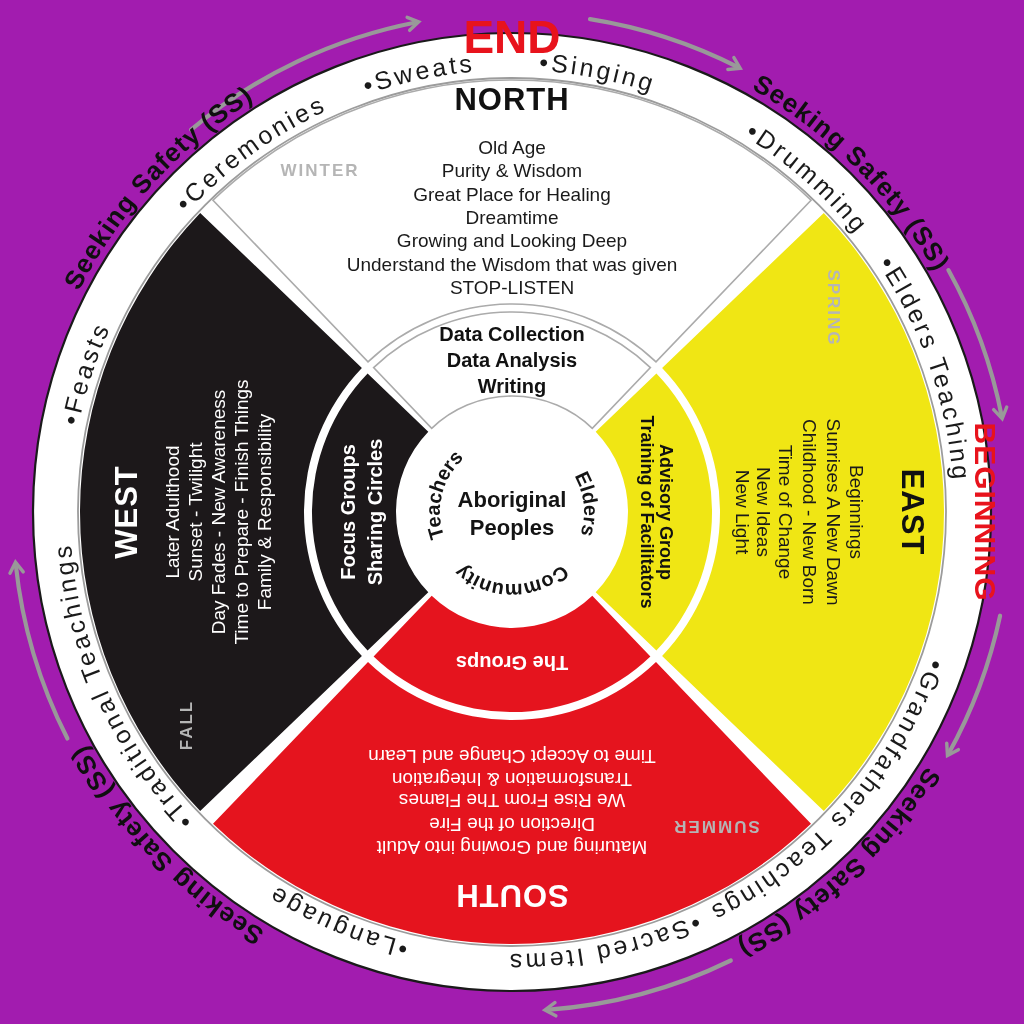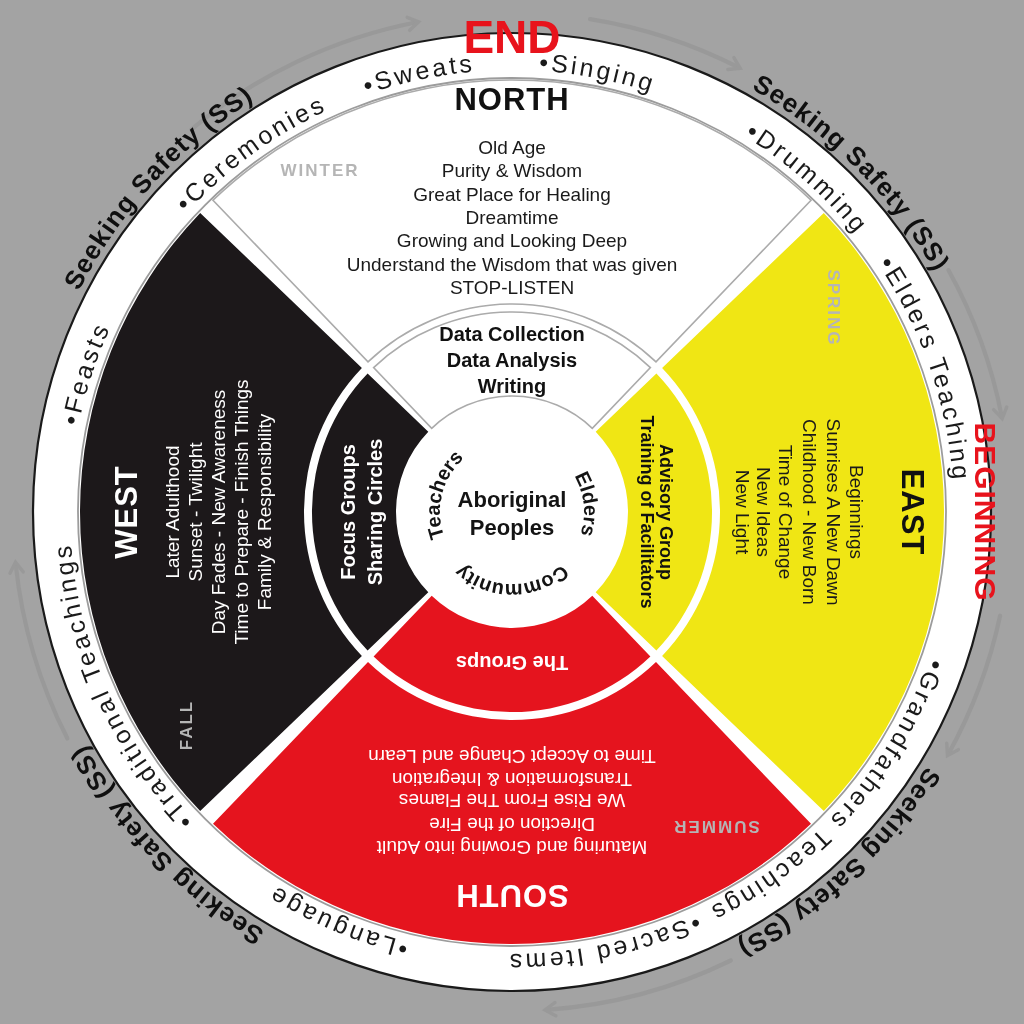--- a/index.html
+++ b/index.html
@@ -1,16 +1,16 @@
 <!DOCTYPE html>
 <html><head>
 <meta charset="utf-8">
 <style>
   html,body{margin:0;padding:0;background:#ffffff;}
-  .stage{width:1024px;height:1024px;position:relative;background:#a3a3a3;overflow:hidden;
+  .stage{width:1024px;height:1024px;position:relative;background:#a21caf;overflow:hidden;
          font-family:"Liberation Sans", sans-serif;}
   svg text{font-family:"Liberation Sans", sans-serif;}
   .ring-item{font-size:25px;letter-spacing:3px;fill:#1a1a1a;font-weight:500;}
   .ss-label{font-size:26px;font-weight:bold;letter-spacing:1px;fill:#0f0f0f;}
   .q-title{font-size:31px;font-weight:bold;letter-spacing:1px;}
   .q-line{font-size:19px;}
   .band-line{font-size:20px;font-weight:bold;}
   .band-line-sm{font-size:18px;font-weight:bold;}
   .season{font-size:17px;font-weight:bold;letter-spacing:2px;fill:#b5b5b5;}
   .center-word{font-size:20px;font-weight:bold;fill:#141414;}

